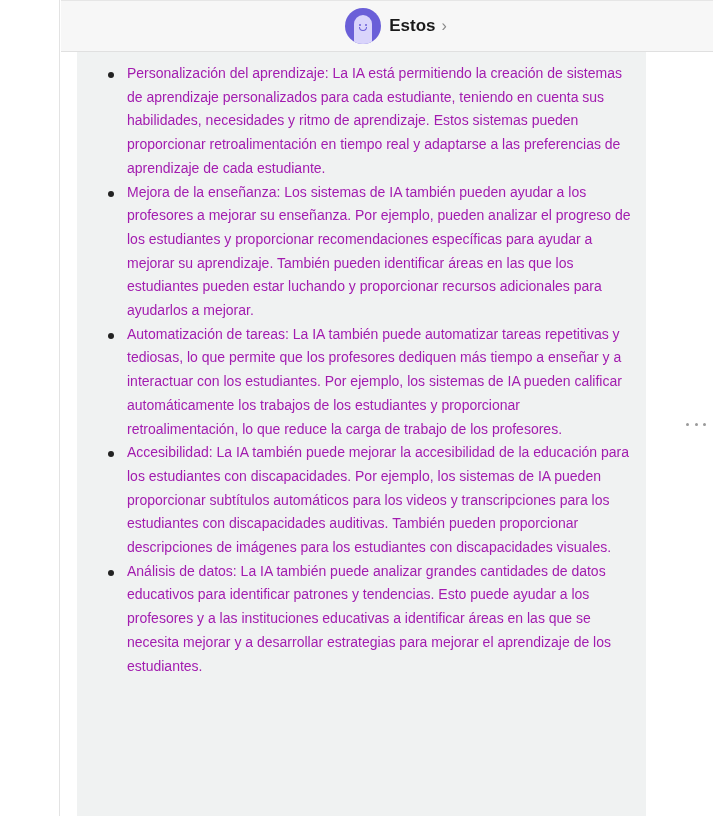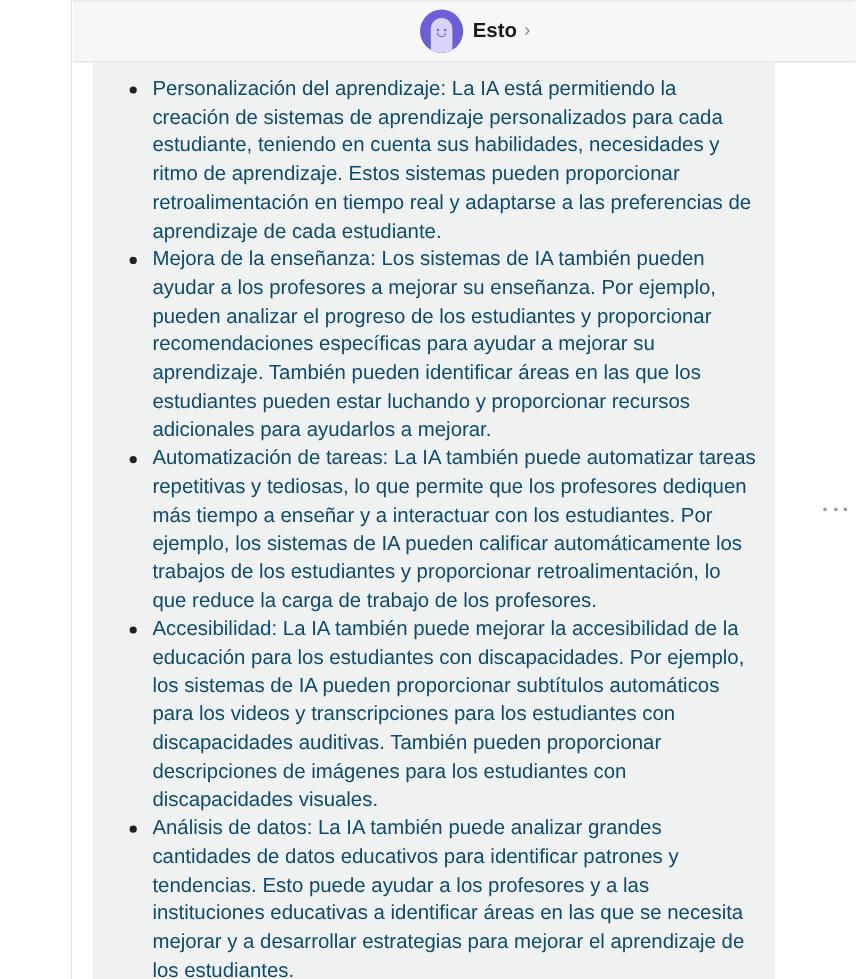--- a/index.html
+++ b/index.html
@@ -11,41 +11,41 @@
     .bot-link { display: flex; align-items: center; gap: 8px; cursor: pointer; margin-left: 18px; }
     .avatar { width: 36px; height: 36px; border-radius: 50%; background: #6a5fd8; position: relative; overflow: hidden; }
     .avatar .ghost { position: absolute; left: 9px; top: 7px; width: 18px; height: 29px; background: #d9d4fb; border-radius: 9px 9px 0 0; }
     .avatar .eye { position: absolute; top: 9px; width: 2px; height: 2px; background: #6a5fd8; border-radius: 50%; }
     .avatar .eye.l { left: 5px; } .avatar .eye.r { left: 11px; }
     .avatar .mouth { position: absolute; left: 5px; top: 12px; width: 8px; height: 4px; border: 1.5px solid #6a5fd8; border-top: none; border-radius: 0 0 6px 6px; }
     .bot-name { font-weight: bold; font-size: 17px; color: #1a1a1a; }
     .chevron { font-size: 16px; color: #8a8a8a; margin-left: -2px; }
     .bubble { position: absolute; left: 16px; top: 52px; width: 569px; height: 764px; background: #f0f2f2; padding: 10px 14px 0 0; }
     .bubble ul { list-style: none; padding-left: 50px; }
-    .bubble li { position: relative; font-size: 17px; line-height: 23.7px; color: #0c4a6e; }
+    .bubble li { position: relative; font-size: 14px; line-height: 23.7px; color: #a21caf; }
     .bubble li .bullet { position: absolute; left: -19px; top: 10px; width: 6px; height: 6px; background: #222; border-radius: 50%; }
     .more-button { position: absolute; left: 686px; top: 416px; width: 20px; height: 16px; display: flex; align-items: center; justify-content: space-between; cursor: pointer; }
     .more-button span { width: 3px; height: 3px; border-radius: 50%; background: #9a9a9a; display: block; }
   </style>
 </head>
 <body>
 
 <div class="left-gutter"></div>
 
 <div class="main">
   <div class="header">
     <div class="bot-link">
       <div class="avatar">
         <div class="ghost">
           <span class="eye l"></span>
             <span class="eye r"></span>
           <span class="mouth"></span>
         </div>
       </div>
-      <span class="bot-name">Esto</span>
+      <span class="bot-name">Estos</span>
       <span class="chevron">›</span>
     </div>
   </div>
 
   <div class="bubble">
     <ul>
       <li><span class="bullet"></span><span>Personalización del aprendizaje: La IA está permitiendo la creación de sistemas de aprendizaje personalizados para cada estudiante, teniendo en cuenta sus habilidades, necesidades y ritmo de aprendizaje. Estos sistemas pueden proporcionar retroalimentación en tiempo real y adaptarse a las preferencias de aprendizaje de cada estudiante.</span></li>
       <li><span class="bullet"></span><span>Mejora de la enseñanza: Los sistemas de IA también pueden ayudar a los profesores a mejorar su enseñanza. Por ejemplo, pueden analizar el progreso de los estudiantes y proporcionar recomendaciones específicas para ayudar a mejorar su aprendizaje. También pueden identificar áreas en las que los estudiantes pueden estar luchando y proporcionar recursos adicionales para ayudarlos a mejorar.</span></li>
       <li><span class="bullet"></span><span>Automatización de tareas: La IA también puede automatizar tareas repetitivas y tediosas, lo que permite que los profesores dediquen más tiempo a enseñar y a interactuar con los estudiantes. Por ejemplo, los sistemas de IA pueden calificar automáticamente los trabajos de los estudiantes y proporcionar retroalimentación, lo que reduce la carga de trabajo de los profesores.</span></li>
       <li><span class="bullet"></span><span>Accesibilidad: La IA también puede mejorar la accesibilidad de la educación para los estudiantes con discapacidades. Por ejemplo, los sistemas de IA pueden proporcionar subtítulos automáticos para los videos y transcripciones para los estudiantes con discapacidades auditivas. También pueden proporcionar descripciones de imágenes para los estudiantes con discapacidades visuales.</span></li>

